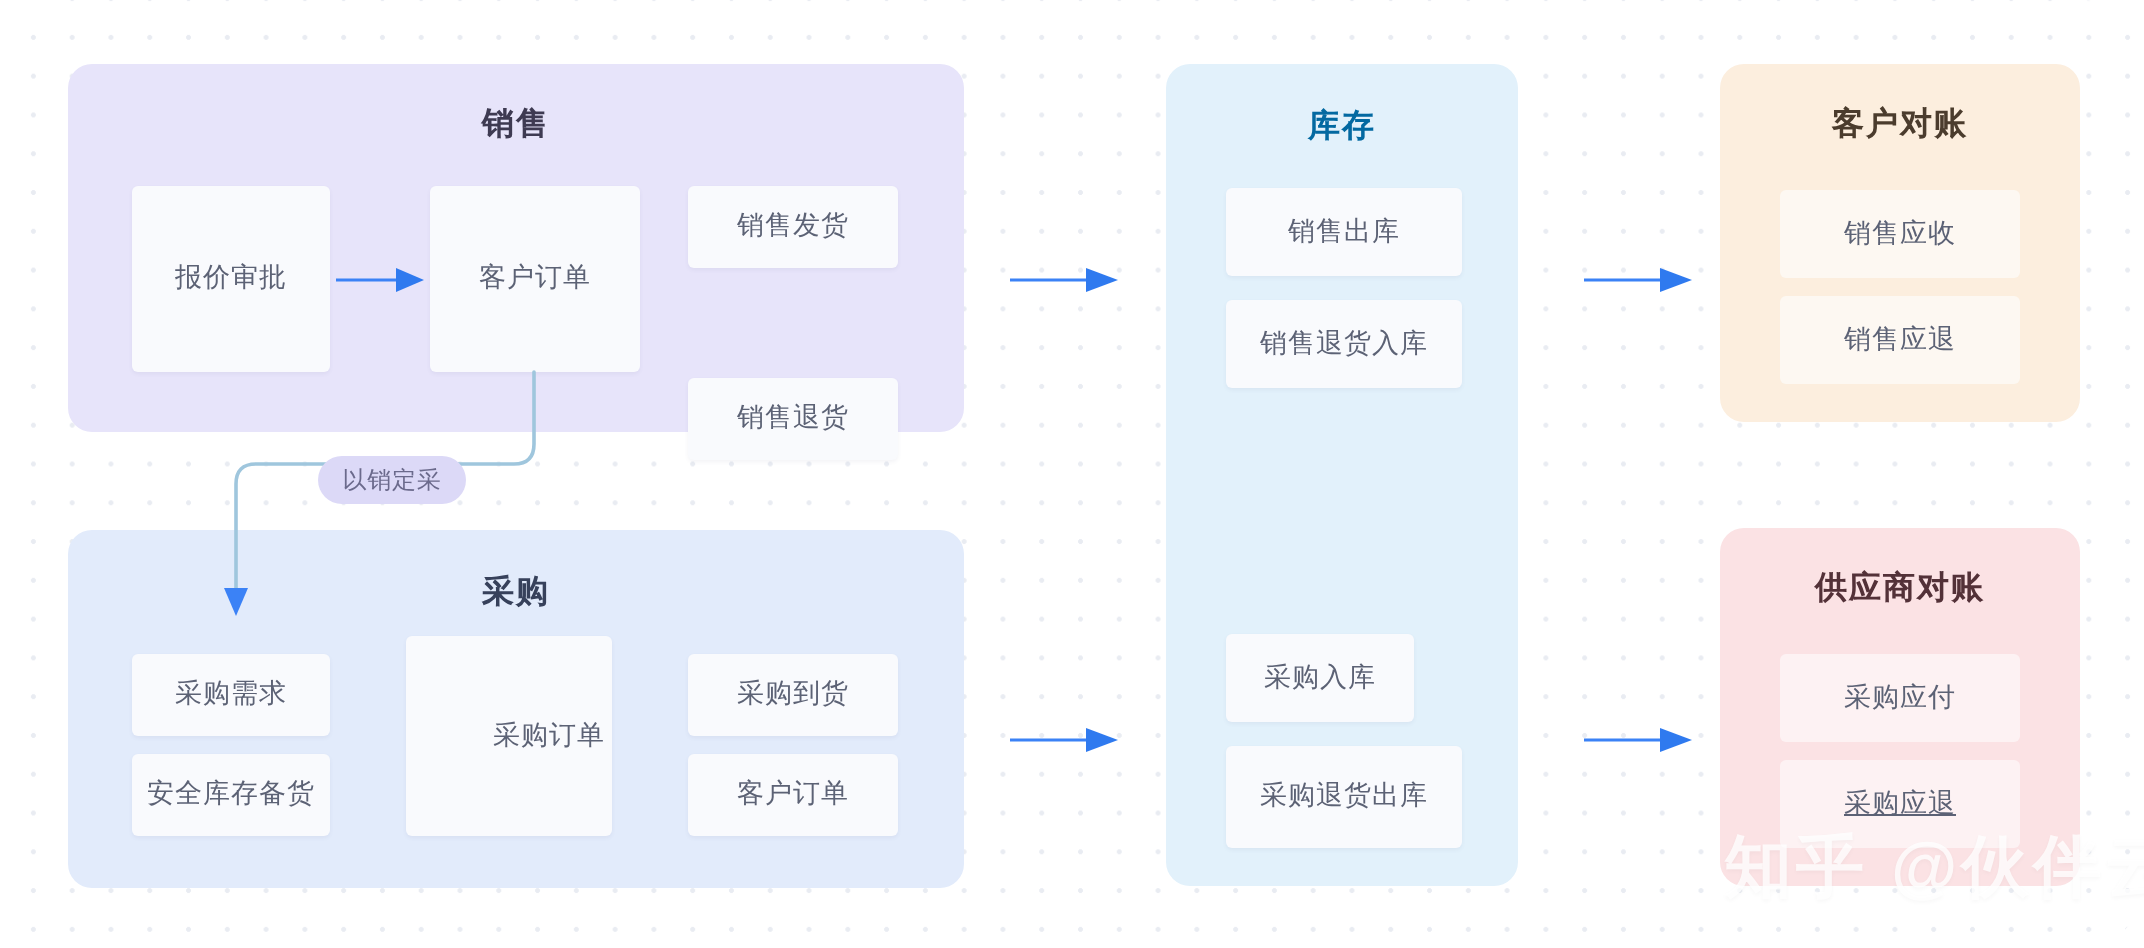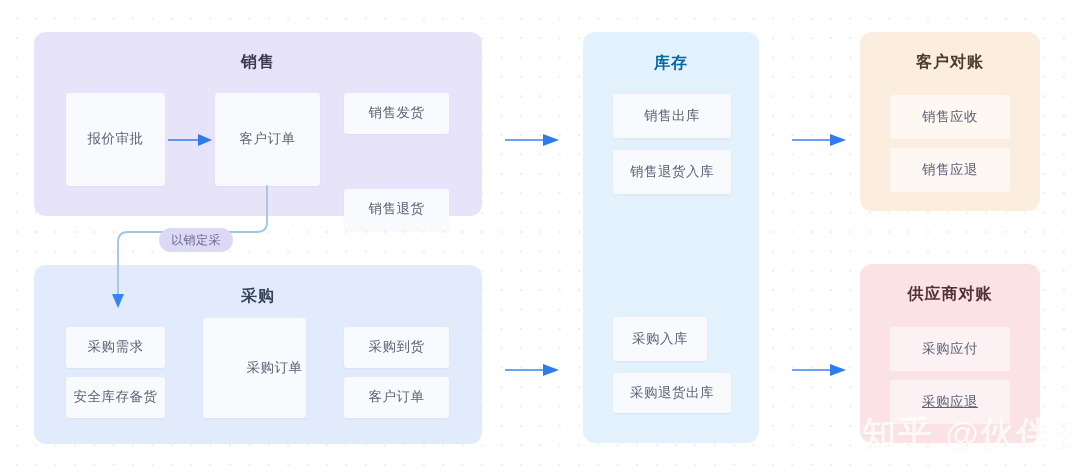--- a/index.html
+++ b/index.html
@@ -82,21 +82,21 @@
   #n-safety     { left: 66px;  top: 377px; width: 99px;  height: 41px; }
   #n-porder     { left: 203px; top: 318px; width: 103px; height: 100px; padding-left: 40px; }
   #n-parrival   { left: 344px; top: 327px; width: 105px; height: 41px; }
   #n-preturn    { left: 344px; top: 377px; width: 105px; height: 41px; }
 
   
   #n-salesout   { left: 613px; top: 94px;  width: 118px; height: 44px; }
   #n-salesretin { left: 613px; top: 150px; width: 118px; height: 44px; }
   #n-otherio    { left: 613px; top: 233px; width: 118px; height: 44px; }
   #n-purin      { left: 613px; top: 317px; width: 94px; height: 44px; }
-  #n-purretout  { left: 613px; top: 373px; width: 118px; height: 40px; }
+  #n-purretout  { left: 613px; top: 373px; width: 118px; height: 51px; }
 
   
   #n-ar         { left: 890px; top: 95px;  width: 120px; height: 44px; }
   #n-arrefund   { left: 890px; top: 148px; width: 120px; height: 44px; }
 
   
   #n-ap         { left: 890px; top: 327px; width: 120px; height: 44px; }
   #n-aprefund   { left: 890px; top: 380px; width: 120px; height: 44px; text-decoration: underline; }
 
   

